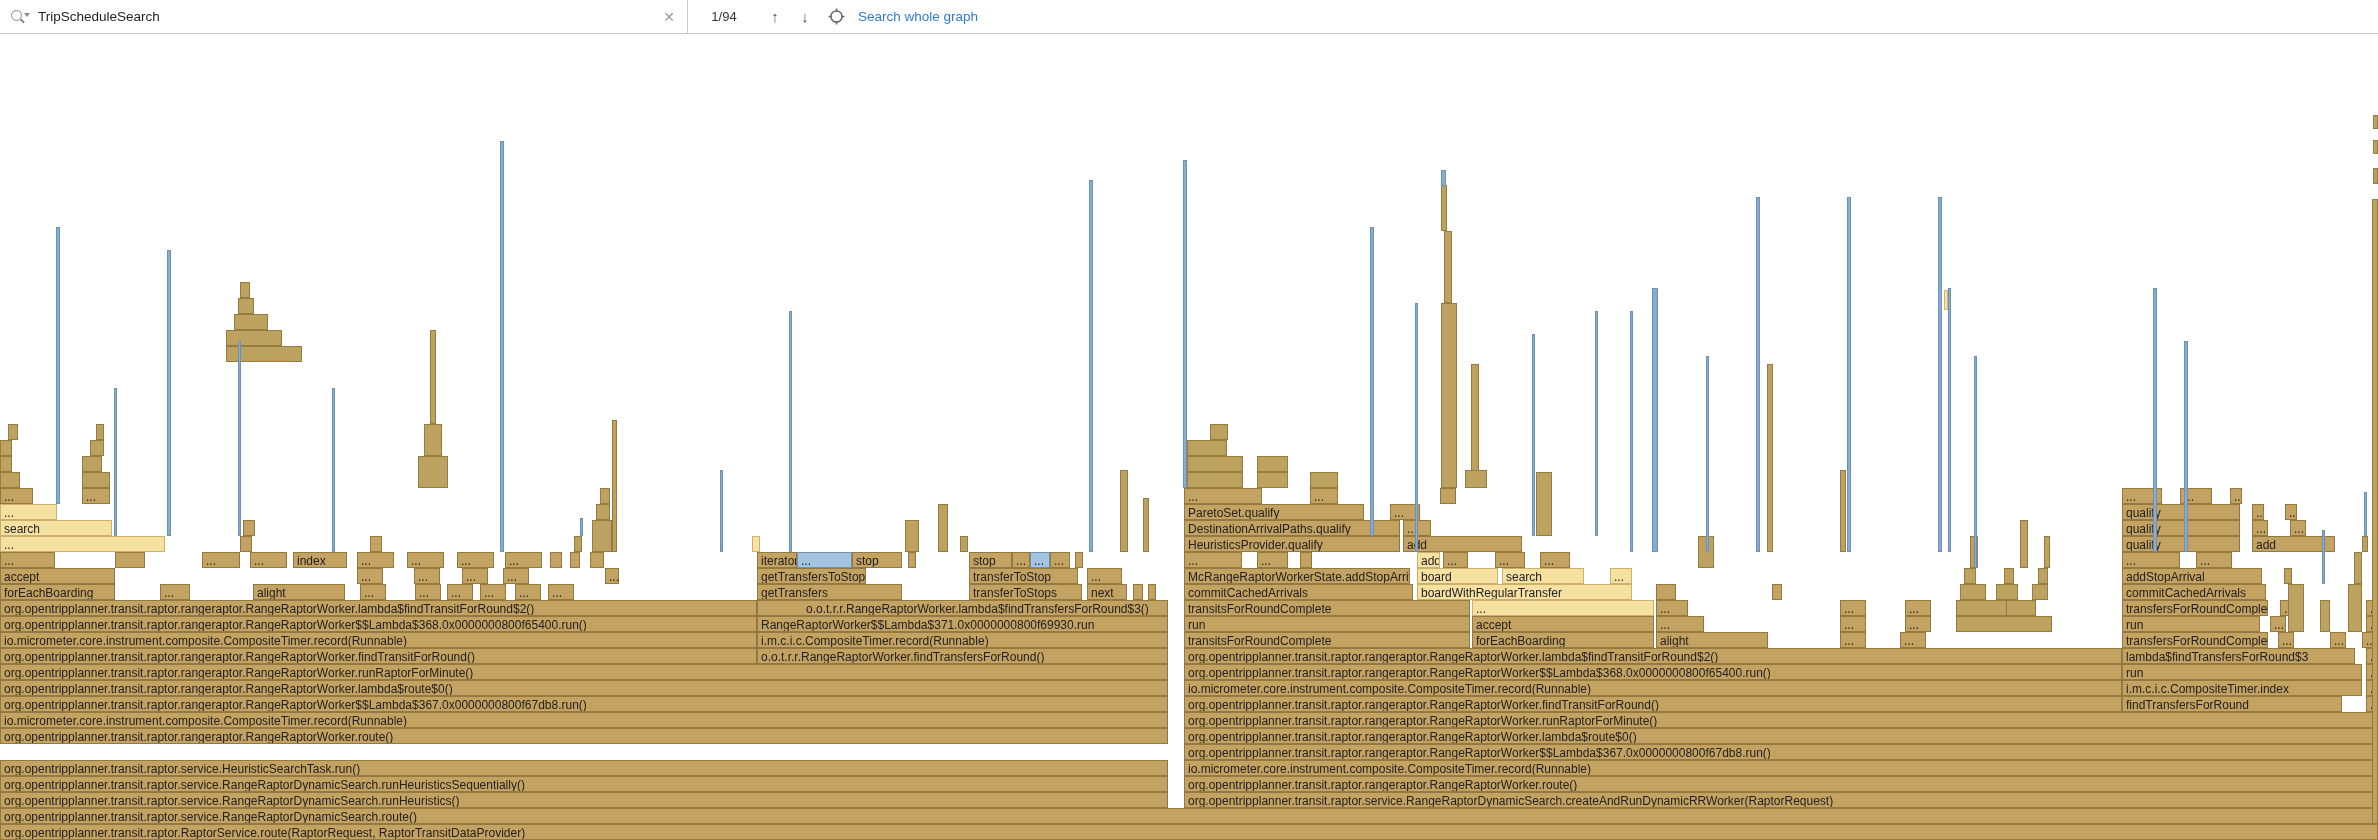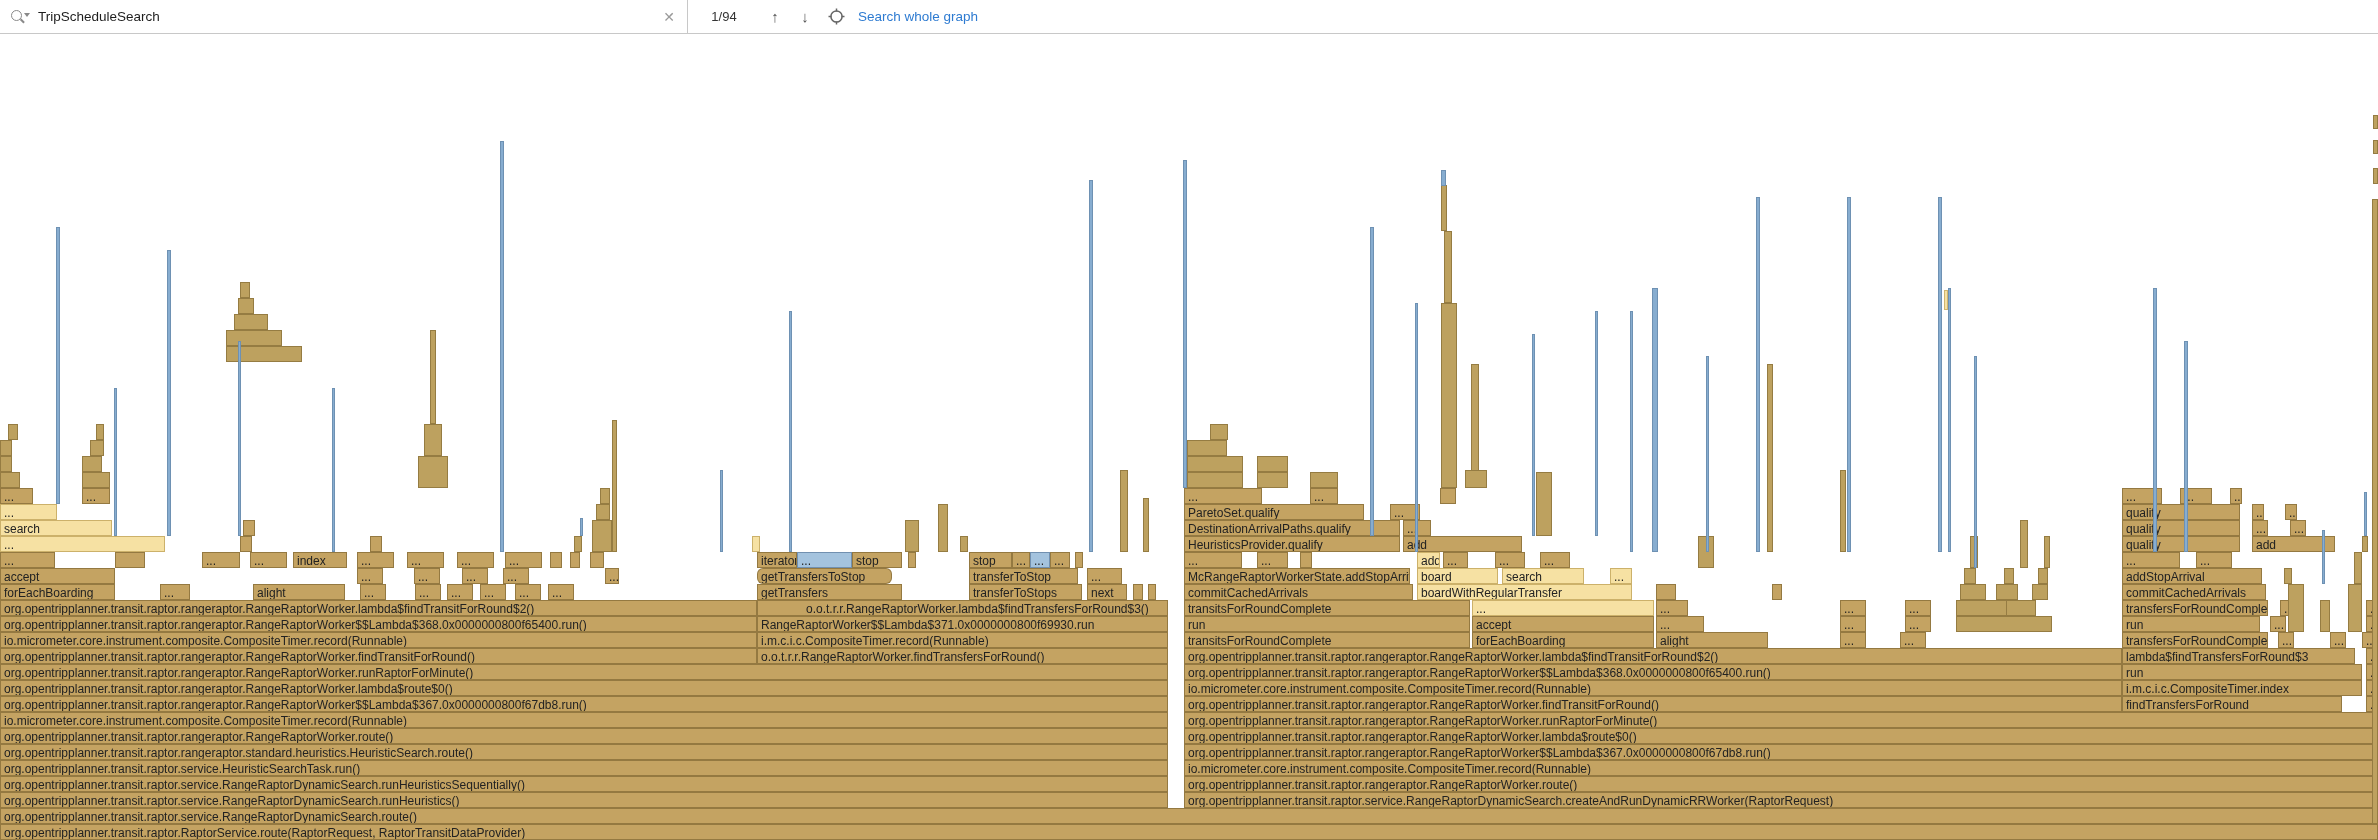--- a/index.html
+++ b/index.html
@@ -58,21 +58,20 @@
 
 <div id="flame">
     <div class="fr t" style="left: 0px; top: 790px; width: 2378px;">org.opentripplanner.transit.raptor.RaptorService.route(RaptorRequest, RaptorTransitDataProvider)</div>
     <div class="fr t" style="left: 0px; top: 774px; width: 2378px;">org.opentripplanner.transit.raptor.service.RangeRaptorDynamicSearch.route()</div>
     <div class="fr t" style="left: 0px; top: 758px; width: 1168px;">org.opentripplanner.transit.raptor.service.RangeRaptorDynamicSearch.runHeuristics()</div>
     <div class="fr t" style="left: 1184px; top: 758px; width: 1194px;">org.opentripplanner.transit.raptor.service.RangeRaptorDynamicSearch.createAndRunDynamicRRWorker(RaptorRequest)</div>
     <div class="fr t" style="left: 0px; top: 742px; width: 1168px;">org.opentripplanner.transit.raptor.service.RangeRaptorDynamicSearch.runHeuristicsSequentially()</div>
     <div class="fr t" style="left: 1184px; top: 742px; width: 1194px;">org.opentripplanner.transit.raptor.rangeraptor.RangeRaptorWorker.route()</div>
     <div class="fr t" style="left: 0px; top: 726px; width: 1168px;">org.opentripplanner.transit.raptor.service.HeuristicSearchTask.run()</div>
     <div class="fr t" style="left: 1184px; top: 726px; width: 1194px;">io.micrometer.core.instrument.composite.CompositeTimer.record(Runnable)</div>
-    <div class="fr t" style="left: 0px; top: 710px; width: 1168px;">org.opentripplanner.transit.raptor.rangeraptor.standard.heuristics.HeuristicSearch.route()</div>
     <div class="fr t" style="left: 1184px; top: 710px; width: 1194px;">org.opentripplanner.transit.raptor.rangeraptor.RangeRaptorWorker$$Lambda$367.0x0000000800f67db8.run()</div>
     <div class="fr t" style="left: 0px; top: 694px; width: 1168px;">org.opentripplanner.transit.raptor.rangeraptor.RangeRaptorWorker.route()</div>
     <div class="fr t" style="left: 1184px; top: 694px; width: 1194px;">org.opentripplanner.transit.raptor.rangeraptor.RangeRaptorWorker.lambda$route$0()</div>
     <div class="fr t" style="left: 0px; top: 678px; width: 1168px;">io.micrometer.core.instrument.composite.CompositeTimer.record(Runnable)</div>
     <div class="fr t" style="left: 1184px; top: 678px; width: 1194px;">org.opentripplanner.transit.raptor.rangeraptor.RangeRaptorWorker.runRaptorForMinute()</div>
     <div class="fr t" style="left: 0px; top: 662px; width: 1168px;">org.opentripplanner.transit.raptor.rangeraptor.RangeRaptorWorker$$Lambda$367.0x0000000800f67db8.run()</div>
     <div class="fr t" style="left: 1184px; top: 662px; width: 938px;">org.opentripplanner.transit.raptor.rangeraptor.RangeRaptorWorker.findTransitForRound()</div>
     <div class="fr t" style="left: 2122px; top: 662px; width: 220px;">findTransfersForRound</div>
     <div class="fr t" style="left: 2366px; top: 662px; width: 12px;">...</div>
     <div class="fr t" style="left: 0px; top: 646px; width: 1168px;">org.opentripplanner.transit.raptor.rangeraptor.RangeRaptorWorker.lambda$route$0()</div>
@@ -137,21 +136,21 @@
     <div class="fr l" style="left: 1417px; top: 550px; width: 215px;">boardWithRegularTransfer</div>
     <div class="fr t" style="left: 1656px; top: 550px; width: 20px;"></div>
     <div class="fr t" style="left: 1772px; top: 550px; width: 10px;"></div>
     <div class="fr t" style="left: 2122px; top: 550px; width: 144px;">commitCachedArrivals</div>
     <div class="fr t" style="left: 0px; top: 534px; width: 115px;">accept</div>
     <div class="fr t" style="left: 357px; top: 534px; width: 26px;">...</div>
     <div class="fr t" style="left: 414px; top: 534px; width: 26px;">...</div>
     <div class="fr t" style="left: 462px; top: 534px; width: 26px;">...</div>
     <div class="fr t" style="left: 503px; top: 534px; width: 26px;">...</div>
     <div class="fr t" style="left: 605px; top: 534px; width: 14px;">...</div>
-    <div class="fr t" style="left: 757px; top: 534px; width: 135px; border-radius: 6px;">getTransfersToStop</div>
+    <div class="fr t" style="left: 757px; top: 534px; width: 109px;">getTransfersToStop</div>
     <div class="fr t" style="left: 969px; top: 534px; width: 109px;">transferToStop</div>
     <div class="fr t" style="left: 1087px; top: 534px; width: 35px;">...</div>
     <div class="fr t" style="left: 1184px; top: 534px; width: 226px;">McRangeRaptorWorkerState.addStopArrival</div>
     <div class="fr l" style="left: 1417px; top: 534px; width: 81px;">board</div>
     <div class="fr l" style="left: 1502px; top: 534px; width: 82px;">search</div>
     <div class="fr l" style="left: 1610px; top: 534px; width: 22px;">...</div>
     <div class="fr t" style="left: 2122px; top: 534px; width: 140px;">addStopArrival</div>
     <div class="fr t" style="left: 0px; top: 518px; width: 55px;">...</div>
     <div class="fr t" style="left: 115px; top: 518px; width: 30px;"></div>
     <div class="fr t" style="left: 202px; top: 518px; width: 38px;">...</div>

